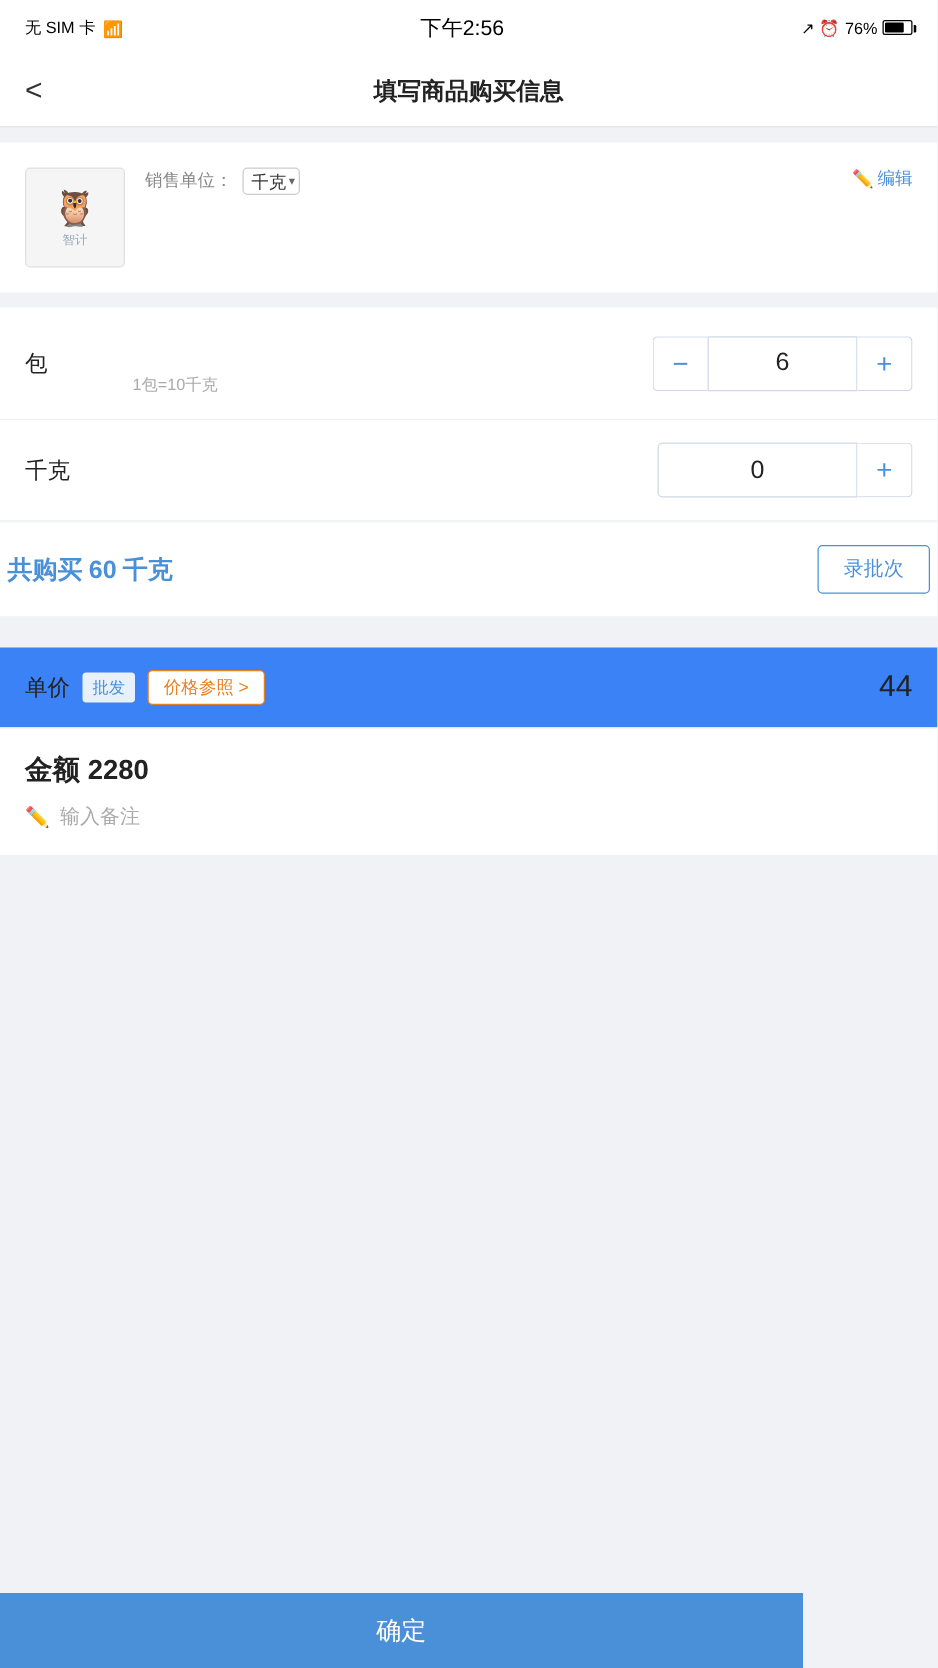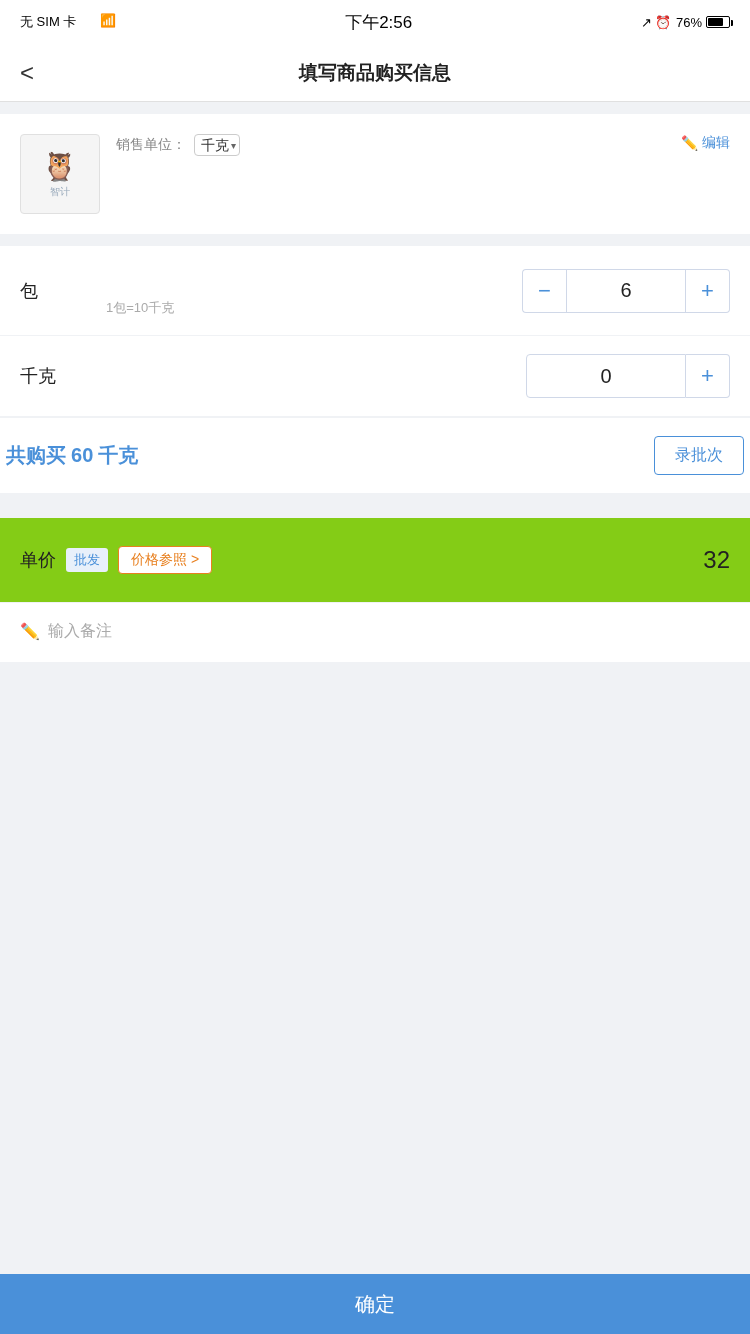--- a/index.html
+++ b/index.html
@@ -18,21 +18,21 @@
       width: 750px;
       height: 44px;
       background: #fff;
       display: flex;
       align-items: center;
       justify-content: space-between;
       padding: 0 20px;
       font-size: 14px;
       color: #000;
     }
-    .status-left { display: flex; align-items: flex-start; gap: 24px; font-size: 13px; }
+    .status-left { display: flex; align-items: flex-end; gap: 6px; font-size: 13px; }
     .status-center { font-size: 17px; font-weight: 500; }
     .status-right { display: flex; align-items: center; gap: 4px; font-size: 13px; }
     .battery-bar {
       width: 24px; height: 12px; border: 1.5px solid #000; border-radius: 2px; position: relative;
       display: inline-flex; align-items: center; padding: 1px;
     }
     .battery-bar::after {
       content: ''; position: absolute; right: -4px; top: 3px;
       width: 2px; height: 6px; background: #000; border-radius: 0 1px 1px 0;
     }
@@ -188,23 +188,23 @@
       border-radius: 4px;
       padding: 8px 20px;
       font-size: 16px;
       color: #4a90d9;
       background: #fff;
       cursor: pointer;
     }
 
     
     .price-section {
-      background: #84cc16;
+      background: #3b82f6;
       margin-top: 12px;
-      padding: 28px 20px;
+      padding: 18px 20px;
       display: flex;
       align-items: center;
       gap: 10px;
     }
     .price-label { font-size: 18px; color: #222; }
     .price-badge {
       background: #e8f0fa;
       color: #4a90d9;
       font-size: 13px;
       padding: 3px 8px;
@@ -242,21 +242,21 @@
     .note-icon { font-size: 16px; color: #bbb; }
 
     
     .bottom-space { flex: 1; background: #f0f2f5; min-height: 360px; }
 
     
     .confirm-btn {
       position: fixed;
       bottom: 0;
       left: 0;
-      width: 750px;
+      width: 642px;
       height: 60px;
       background: #4a90d9;
       color: #fff;
       font-size: 20px;
       display: flex;
       align-items: center;
       justify-content: center;
       cursor: pointer;
       border: none;
       outline: none;
@@ -341,24 +341,28 @@
 </div>
 
 <div class="separator"></div>
 
 <div class="price-section">
   <span class="price-label">单价</span>
   <span class="price-badge">批发</span>
   <button class="price-ref-btn">
     <span>价格参照 &gt;</span>
   </button>
-  <span class="price-value">32</span>
+  <span class="price-value">44</span>
 </div>
 
 <div class="amount-section" style="border-top: 1px solid #f0f2f5;">
+  <div class="amount-row">
+    <span>金额</span>
+    <span>2280</span>
+  </div>
   <div class="note-row">
     <span class="note-icon">✏️</span>
     <span style="color:#aaa; font-size:16px;">输入备注</span>
   </div>
 </div>
 
 <div class="bottom-space"></div>
 
 <button class="confirm-btn">确定</button>
 

